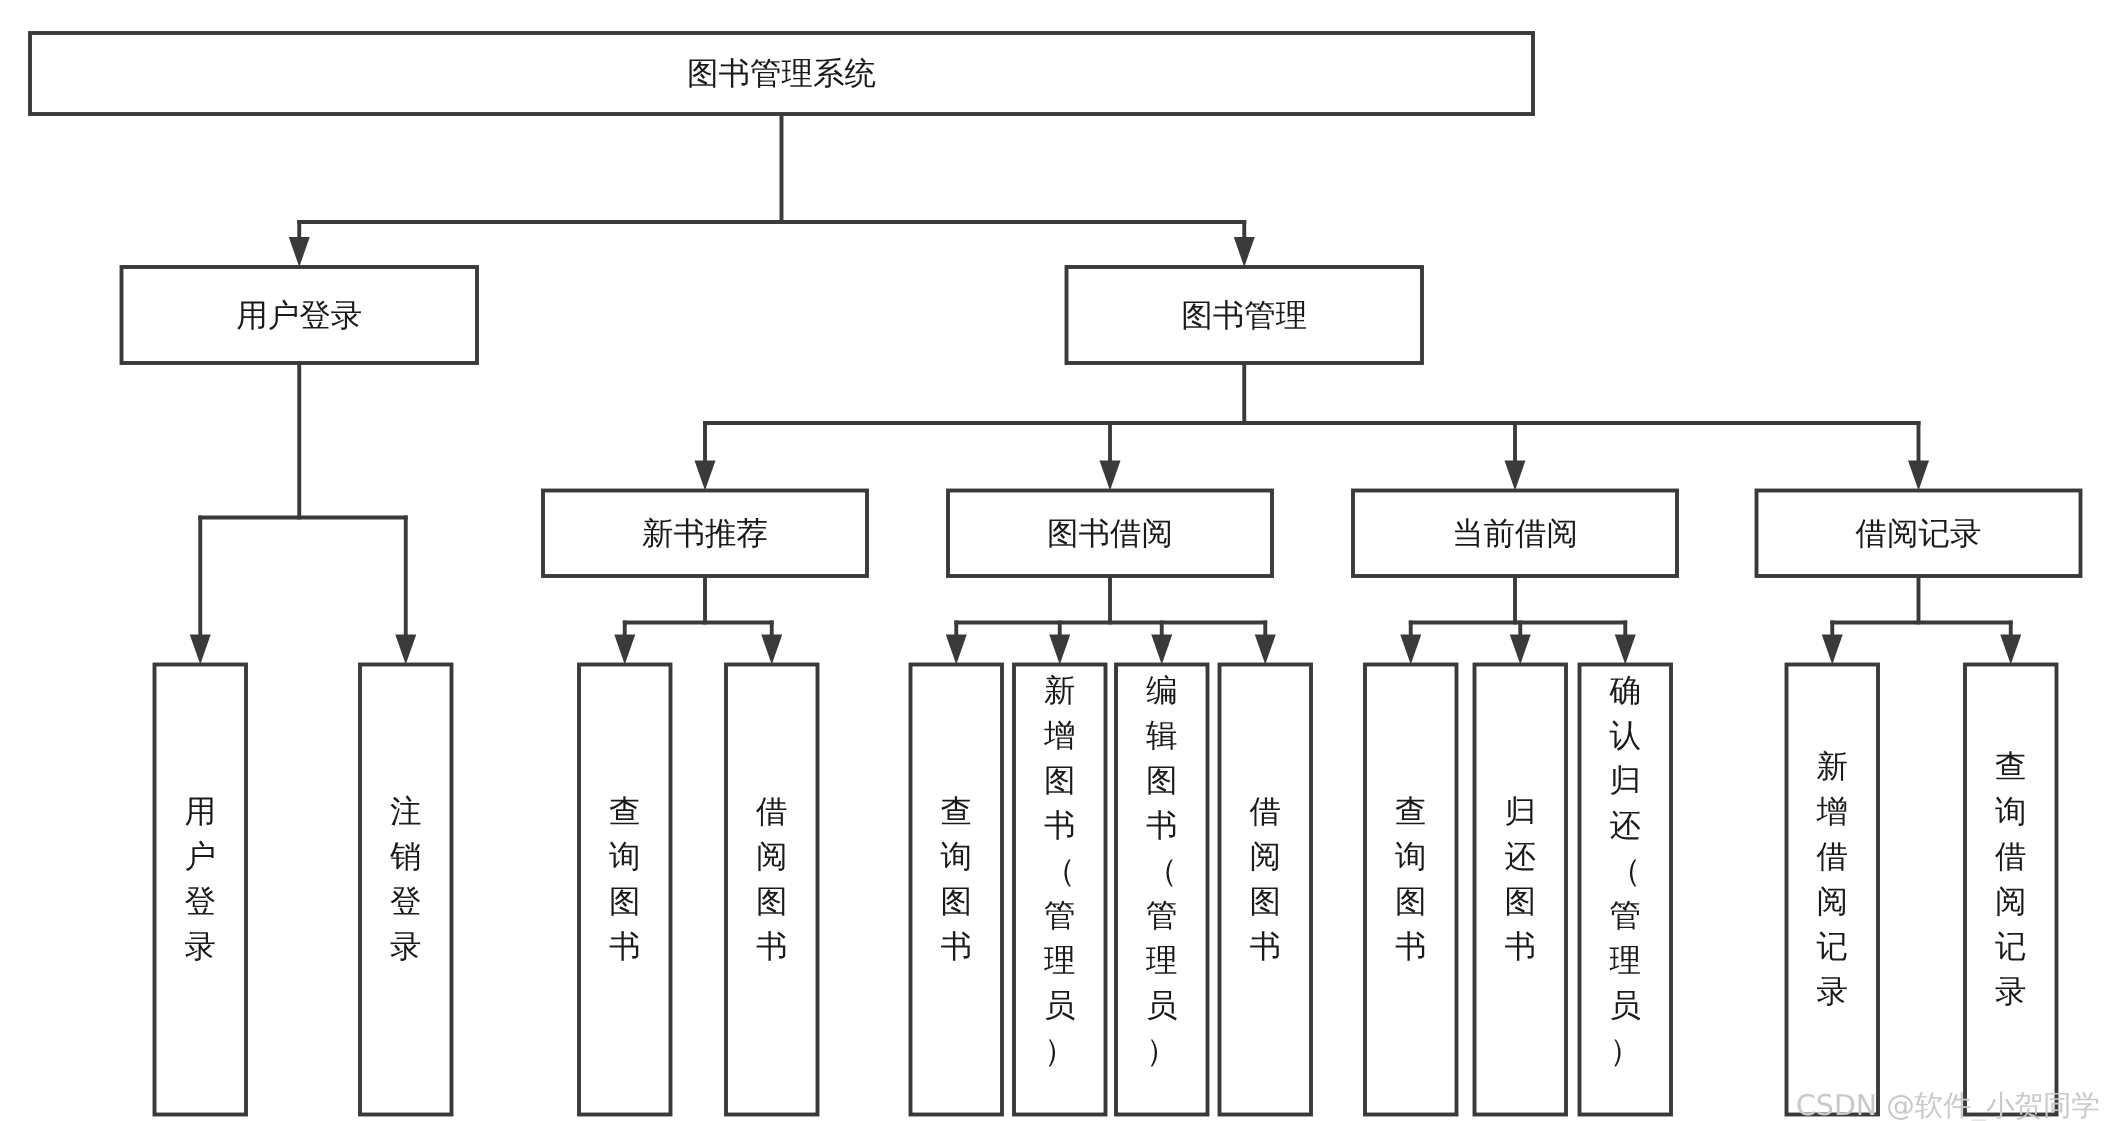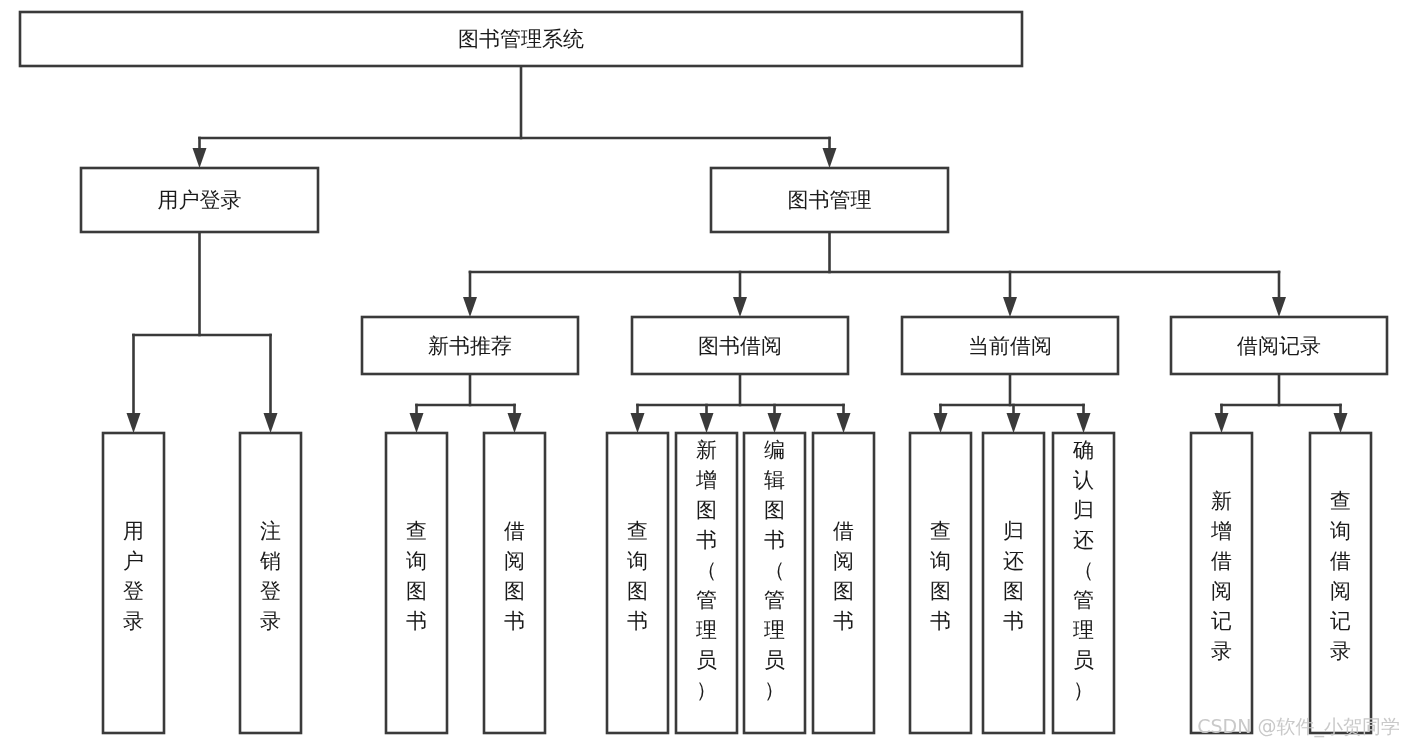--- a/index.html
+++ b/index.html
@@ -11,21 +11,21 @@
   body {
     width: 1405px;
     height: 747px;
     position: relative;
     overflow: hidden;
     font-family: "DejaVu Sans", "Liberation Sans", sans-serif;
   }
   #diagram-root {
     position: absolute;
     left: 0;
-    top: 0;
+    top: 10px;
     width: 1405px;
     height: 552px;
   }
   .node-rect {
     fill: #ffffff;
     stroke: #3a3a3a;
     stroke-width: 2.6;
   }
   .edge-line {
     stroke: #3a3a3a;

